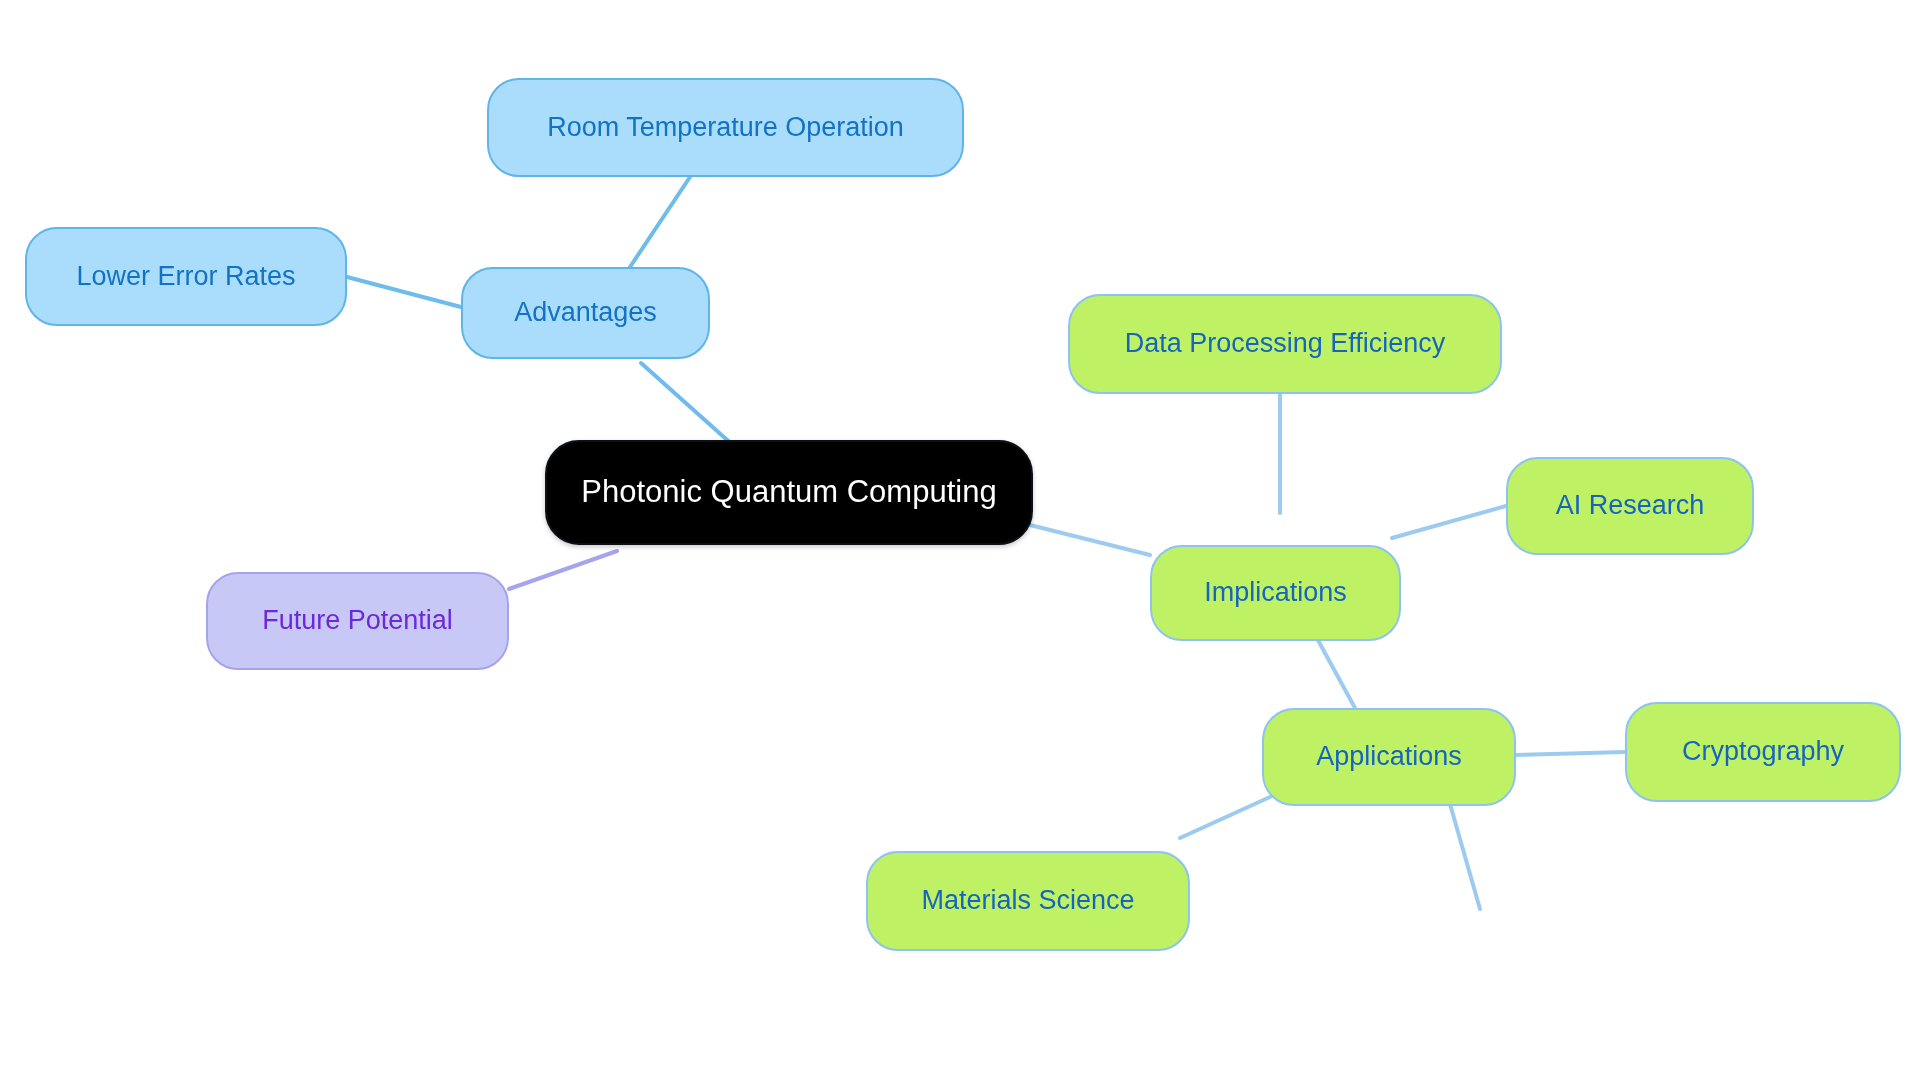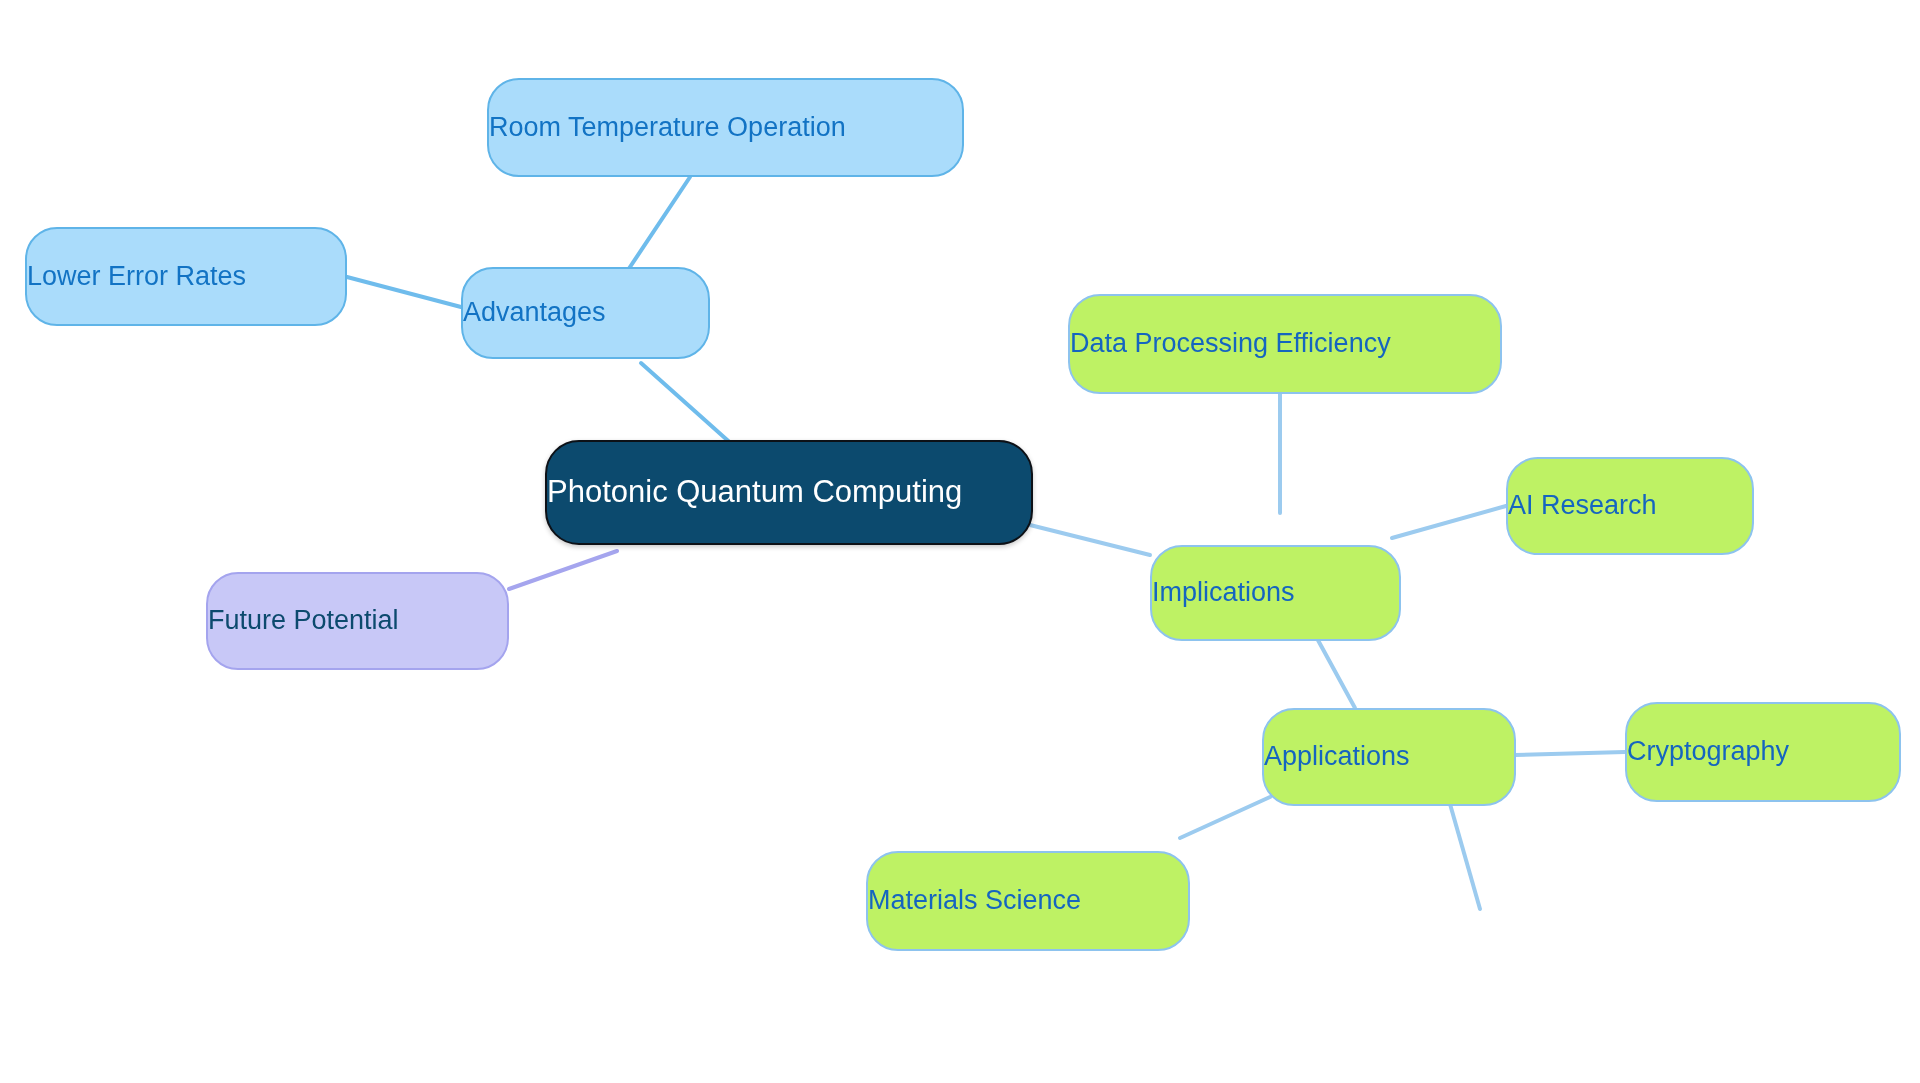--- a/index.html
+++ b/index.html
@@ -26,34 +26,34 @@
     top: 0;
     width: 1920px;
     height: 1083px;
     pointer-events: none;
   }
   .node {
     position: absolute;
     box-sizing: border-box;
     display: flex;
     align-items: center;
-    justify-content: flex-start;
+    justify-content: center;
     text-align: center;
     white-space: nowrap;
     border-style: solid;
     border-width: 2px;
     z-index: 2;
   }
   .node-label {
     display: block;
     line-height: 1.1;
   }
   
   .node--root {
-    background: #0c4a6e;
+    background: #000000;
     border-color: #0d1117;
     border-radius: 34px;
     color: #ffffff;
     font-size: 31px;
     box-shadow: 0 2px 5px rgba(0,0,0,0.22);
   }
   
   .node--blue-strong {
     background: #aadcfb;
     border-color: #5fb4e8;
@@ -67,21 +67,21 @@
     border-color: #8dc3ee;
     border-radius: 32px;
     color: #1565c0;
     font-size: 27px;
   }
   
   .node--lavender {
     background: #c8c8f7;
     border-color: #a4a4ee;
     border-radius: 32px;
-    color: #0c4a6e;
+    color: #6d28d9;
     font-size: 27px;
   }
 </style>
 </head>
 <body>
 
 <div id="mindmap-canvas">
 
   <svg id="edge-layer" viewBox="0 0 1920 1083" width="1920" height="1083">
 

